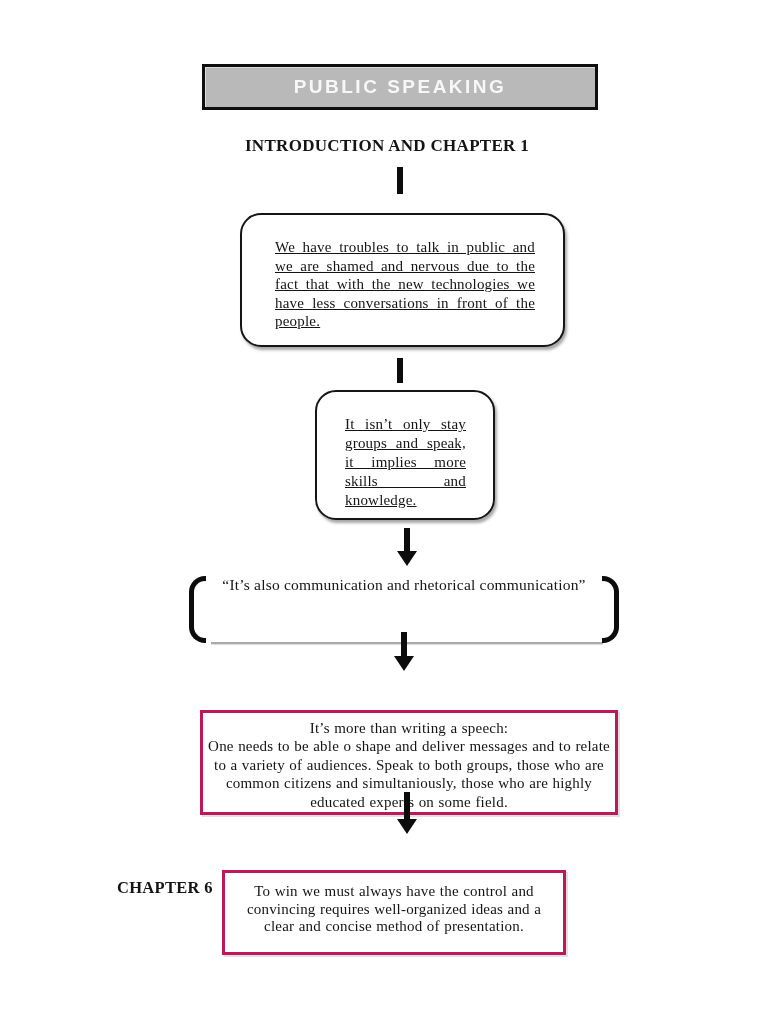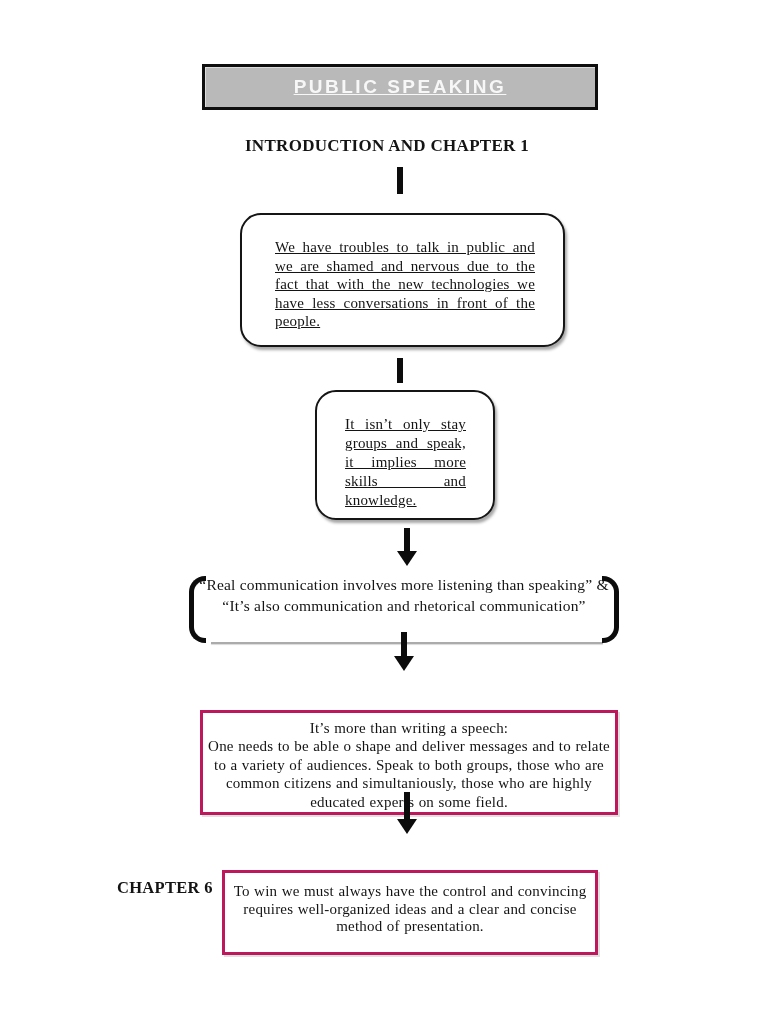--- a/index.html
+++ b/index.html
@@ -9,21 +9,21 @@
   }
   
   .header-bar{
     position:absolute;left:202px;top:64px;width:396px;height:46px;
     background:#b9b9b9;border:3px solid #0e0e0e;box-sizing:border-box;
     display:flex;align-items:center;justify-content:center;
     box-shadow:1px 1px 0 #dcdcdc inset;
   }
   .header-title{
     font-family:"Liberation Sans","DejaVu Sans",sans-serif;
-    font-weight:bold;font-size:19px;letter-spacing:2.5px;color:#f7f7f7;text-decoration:underline;
+    font-weight:bold;font-size:19px;letter-spacing:2.5px;color:#f7f7f7;
   }
   
   .section-heading{
     position:absolute;left:0;top:136px;width:774px;text-align:center;
     font-weight:bold;font-size:17px;letter-spacing:.3px;
   }
   
   .vbar{position:absolute;width:6px;background:#0c0c0c;}
   .bar1{left:397px;top:167px;height:27px;}
   .bar2{left:397px;top:358px;height:25px;}
@@ -73,21 +73,21 @@
   .quote-underline{
     position:absolute;left:211px;top:642px;width:392px;height:2px;background:#ababab;z-index:1;
     box-shadow:0 1px 1px rgba(0,0,0,.15);
   }
   
   .sbox{
     position:absolute;background:#ffffff;border:3px solid #be185d;box-sizing:border-box;
     box-shadow:2px 2px 0 rgba(0,0,0,.12);text-align:center;z-index:2;
   }
   .sbox3{left:200px;top:710px;width:418px;height:105px;padding:6px 5px 0 5px;}
-  .sbox4{left:222px;top:870px;width:376px;height:85px;padding:10px 6px 17px 6px;}
+  .sbox4{left:222px;top:870px;width:344px;height:85px;padding:10px 6px 17px 6px;}
   .center-text{font-size:15px;line-height:18.4px;letter-spacing:.2px;word-spacing:.5px;}
   .sbox4 .center-text{line-height:17.6px;}
   
   .chapter2-label{
     position:absolute;left:117px;top:878px;font-weight:bold;font-size:16.5px;letter-spacing:.3px;
   }
 </style>
 </head>
 <body>
 
@@ -111,21 +111,20 @@
     <div class="body-text">It isn’t only stay groups and speak, it implies more skills and knowledge.</div>
   </div>
 
   <div class="arrow arrow1">
     <div class="shaft"></div>
     <div class="head"></div>
   </div>
 
   <div class="brace brace-left"></div>
   <div class="quote-lines">
-    <div>“Real communication involves more listening than speaking” &amp;</div>
     <div>“It’s also communication and rhetorical communication”</div>
   </div>
   <div class="brace brace-right"></div>
   <div class="quote-underline"></div>
 
   <div class="arrow arrow2">
     <div class="shaft"></div>
     <div class="head"></div>
   </div>
 

